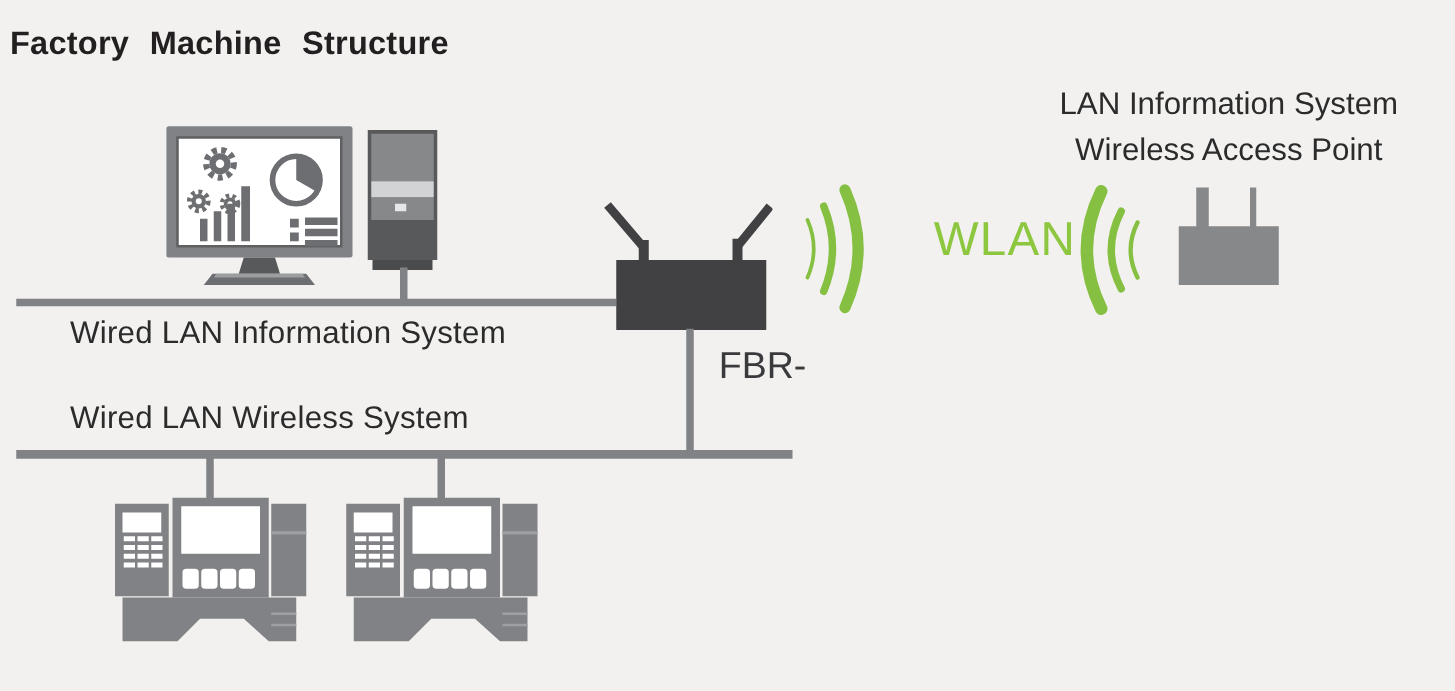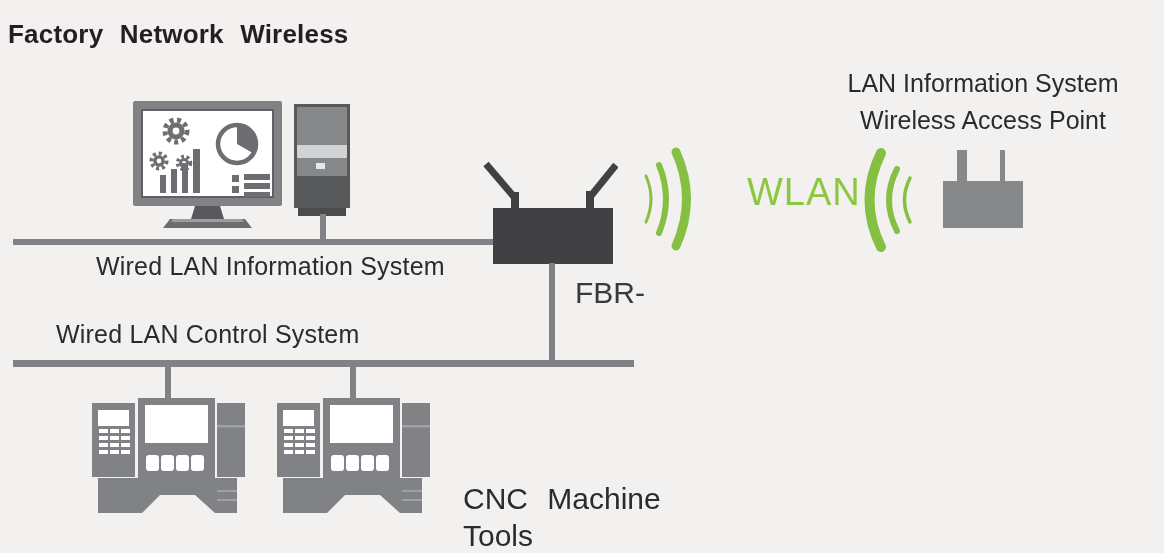--- a/index.html
+++ b/index.html
@@ -19,42 +19,42 @@
   .canvas{
     position:relative;width:1164px;height:553px;background:var(--bg);
     overflow:hidden;color:var(--ink);
   }
   .abs{position:absolute;}
   .title{
     left:8px;top:19px;font-size:26px;font-weight:bold;color:var(--title-ink);
     word-spacing:9px;letter-spacing:.2px;
   }
   .lbl{font-size:25px;color:var(--ink);letter-spacing:.2px;}
-  .lbl-info{left:56px;top:252px;margin-left:40px;}
+  .lbl-info{left:56px;top:252px;}
   .lbl-ctrl{left:56px;top:320px;}
   .fbr{left:575px;top:274px;font-size:30px;line-height:37px;color:#3a3a3c;}
   .wlan{left:747px;top:171px;font-size:38px;color:var(--green-text);letter-spacing:1px;}
   .ap-label{left:800px;top:65px;width:366px;text-align:center;font-size:25px;line-height:37px;}
   .cnc-label{left:463px;top:480px;font-size:30px;line-height:37px;word-spacing:11px;color:#2b2b2c;}
   .busline{background:var(--line);}
   .bus1{left:13px;top:239px;width:480px;height:6px;}
   .bus2{left:13px;top:360px;width:621px;height:7px;}
   .conn{background:var(--line);}
   .conn-tower{left:320px;top:214px;width:6px;height:27px;}
   .conn-router{left:549px;top:263px;width:6px;height:98px;}
   .conn-cnc1{left:165px;top:366px;width:6px;height:33px;}
   .conn-cnc2{left:350px;top:366px;width:6px;height:33px;}
   svg{display:block;}
 </style>
 </head>
 <body>
 
 <div class="canvas">
 
-  <div class="abs title">Factory Network Wireless</div>
+  <div class="abs title">Factory Machine Structure</div>
 
   <svg class="abs" style="left:133px;top:100px" width="150" height="130" viewBox="0 0 150 130">
     <rect x="0" y="1" width="149" height="105" rx="2" fill="#808285"></rect>
     <rect x="8" y="9" width="133" height="89" fill="#5f6062"></rect>
     <rect x="10" y="11" width="129" height="85" fill="#ffffff"></rect>
 
     <g>
       <circle cx="43" cy="31" r="11" fill="none" stroke="#6d6e71" stroke-width="5" stroke-dasharray="4 3.5"></circle>
       <circle cx="43" cy="31" r="8.5" fill="#6d6e71"></circle>
       <circle cx="43" cy="31" r="3.4" fill="#ffffff"></circle>
@@ -100,21 +100,21 @@
     <rect x="3" y="72" width="50" height="29" fill="#58595b"></rect>
     <rect x="4" y="104" width="48" height="8" fill="#4a4b4d"></rect>
   </svg>
 
   <div class="abs conn conn-tower"></div>
 
   <div class="abs busline bus1"></div>
   <div class="abs lbl lbl-info">Wired LAN Information System</div>
 
   <div class="abs busline bus2"></div>
-  <div class="abs lbl lbl-ctrl">Wired LAN Control System</div>
+  <div class="abs lbl lbl-ctrl">Wired LAN Wireless System</div>
 
   <svg class="abs" style="left:478px;top:158px" width="140" height="110" viewBox="0 0 140 110">
     <line x1="37" y1="40" x2="8" y2="6" stroke="#414042" stroke-width="7"></line>
     <rect x="33" y="34" width="8" height="20" fill="#414042"></rect>
     <line x1="112" y1="39" x2="138" y2="7" stroke="#414042" stroke-width="7"></line>
     <rect x="108" y="33" width="8" height="21" fill="#414042"></rect>
     <rect x="15" y="50" width="120" height="56" fill="#414042"></rect>
   </svg>
 
   <div class="abs conn conn-router"></div>
@@ -216,18 +216,14 @@
       <rect x="88" y="57" width="13" height="16" rx="3"></rect>
       <rect x="103" y="57" width="13" height="16" rx="3"></rect>
     </g>
     <g fill="#9ea0a3">
       <rect x="129" y="27" width="28" height="2.5"></rect>
       <rect x="129" y="92" width="20" height="2"></rect>
       <rect x="129" y="101" width="20" height="2"></rect>
     </g>
   </svg>
 
-  <div class="abs cnc-label">
-    <div>CNC Machine</div>
-    <div>Tools</div>
-  </div>
 
 </div>
 
 </body></html>

